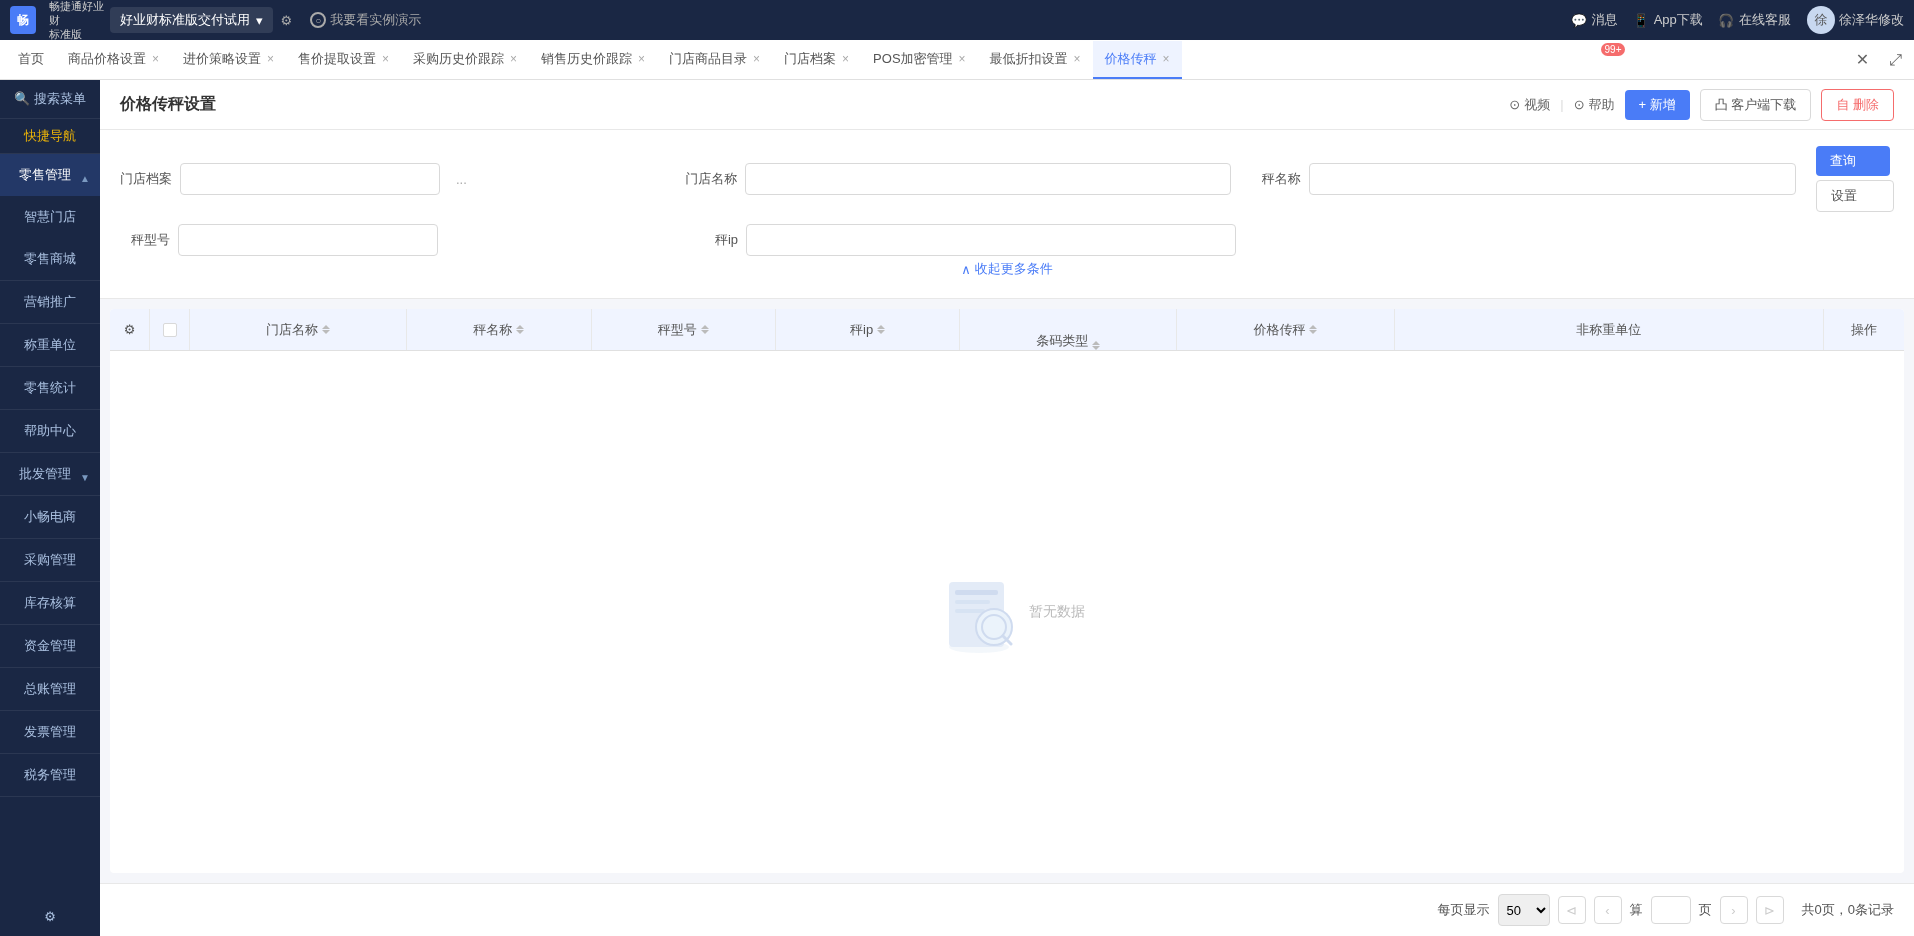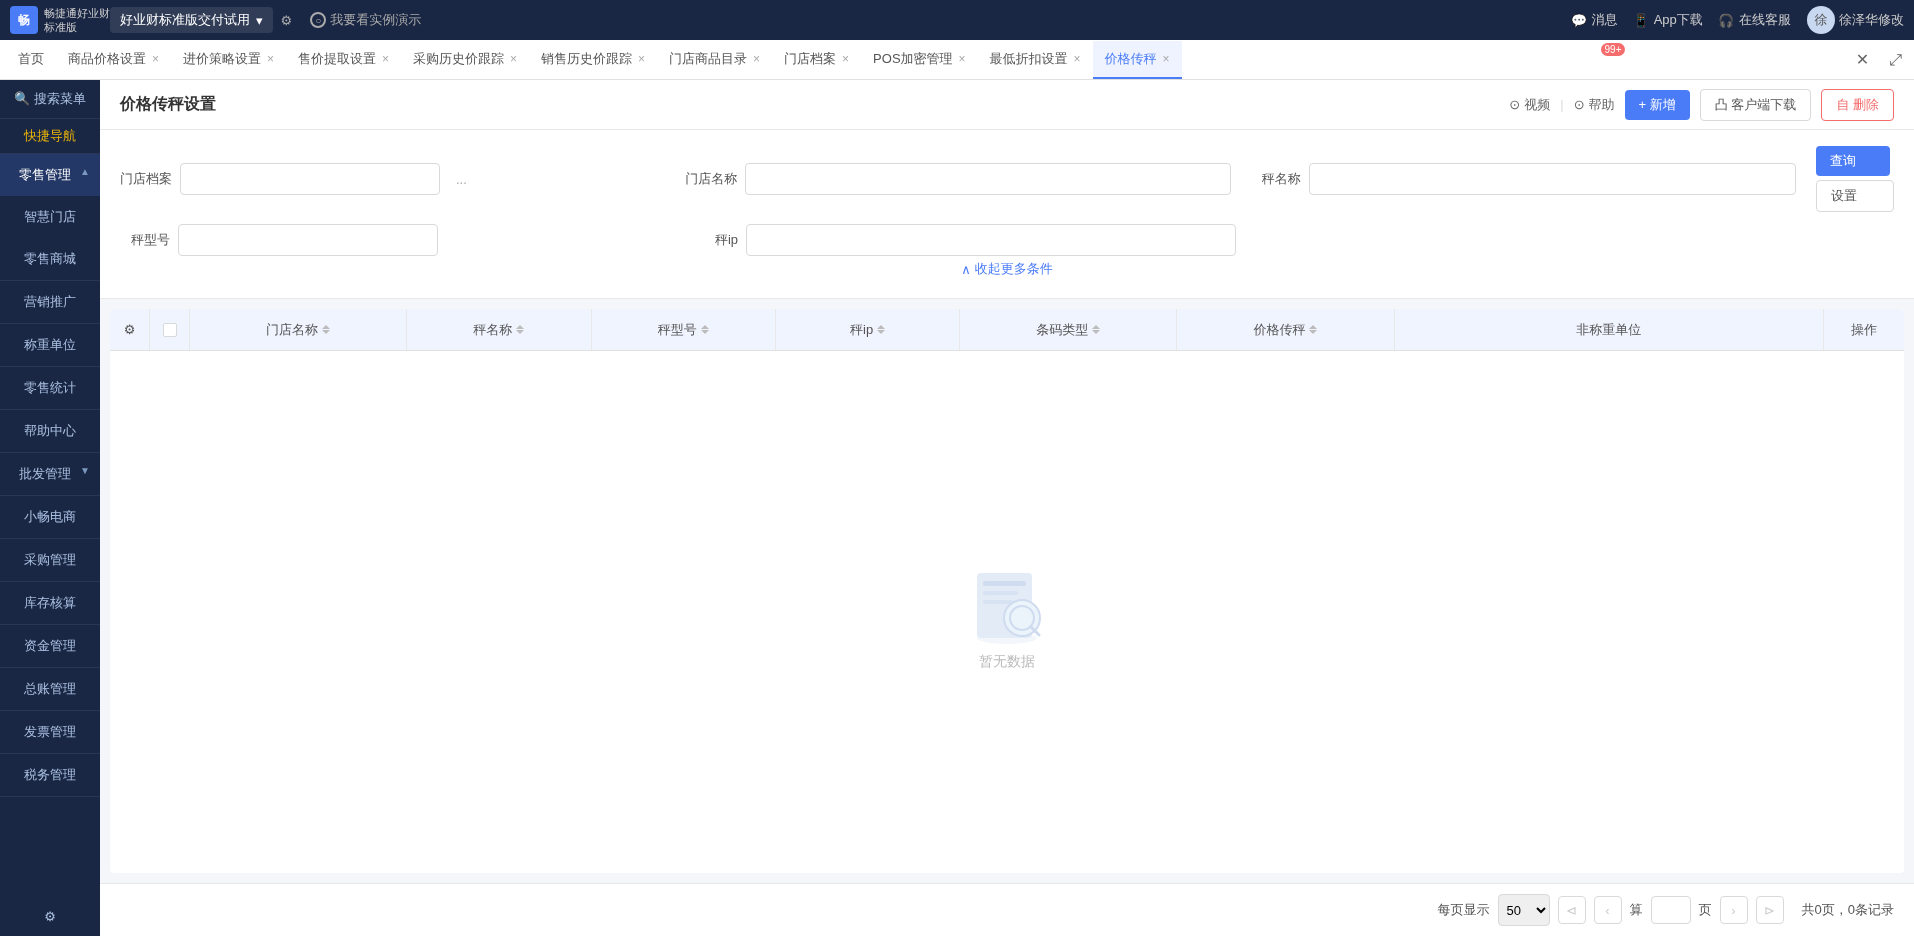--- a/index.html
+++ b/index.html
@@ -4,21 +4,21 @@
   <style>
     * { box-sizing: border-box; margin: 0; padding: 0; font-family: 'Microsoft YaHei', '微软雅黑', Arial, sans-serif; font-size: 13px; }
     body { display: flex; flex-direction: column; height: 936px; overflow: hidden; background: #f0f2f5; }
 
     
     .top-bar {
       display: flex; align-items: center; background: #1a2744; height: 40px; padding: 0 10px; flex-shrink: 0; color: #fff;
     }
     .top-bar-logo { display: flex; align-items: center; gap: 6px; width: 100px; flex-shrink: 0; }
     .top-bar-logo-icon { width: 28px; height: 28px; background: #4a7cf7; border-radius: 4px; display: flex; align-items: center; justify-content: center; font-size: 12px; color: white; font-weight: bold; }
-    .top-bar-logo-text { font-size: 11px; color: #ccc; line-height: 1.3; }
+    .top-bar-logo-text { font-size: 11px; color: #ccc; line-height: 1.3; margin-left: 7px; }
     .top-bar-select { display: flex; align-items: center; gap: 6px; background: rgba(255,255,255,0.1); border-radius: 4px; padding: 4px 10px; cursor: pointer; color: #fff; font-size: 13px; flex-shrink: 0; }
     .top-bar-settings { margin: 0 8px; color: #aaa; cursor: pointer; }
     .top-bar-demo { display: flex; align-items: center; gap: 4px; color: #aaa; font-size: 13px; cursor: pointer; margin-left: 10px; }
     .top-bar-demo-icon { width: 16px; height: 16px; border-radius: 50%; border: 2px solid #aaa; display: flex; align-items: center; justify-content: center; font-size: 10px; }
     .top-bar-right { margin-left: auto; display: flex; align-items: center; gap: 16px; color: #ccc; }
     .top-bar-right-item { display: flex; align-items: center; gap: 4px; cursor: pointer; font-size: 13px; position: relative; }
     .badge { background: #f56c6c; color: white; border-radius: 10px; font-size: 10px; padding: 1px 4px; position: absolute; top: -8px; right: -8px; margin-top: 40px; }
     .avatar-circle { width: 28px; height: 28px; background: #c8d8f0; border-radius: 50%; display: flex; align-items: center; justify-content: center; font-size: 11px; color: #555; }
 
     
@@ -34,21 +34,21 @@
     .tab-action-btn { cursor: pointer; color: #666; font-size: 16px; padding: 2px 6px; }
 
     
     .main-layout { display: flex; flex: 1; overflow: hidden; }
 
     
     .sidebar { width: 100px; background: #1a2744; display: flex; flex-direction: column; overflow-y: auto; flex-shrink: 0; }
     .sidebar-search { padding: 10px 8px; color: #aac0e0; font-size: 13px; cursor: pointer; text-align: center; border-bottom: 1px solid rgba(255,255,255,0.08); }
     .sidebar-quick-nav { padding: 8px; color: #eab308; font-size: 12px; text-align: center; border-bottom: 1px solid rgba(255,255,255,0.08); cursor: pointer; }
     .sidebar-section { border-bottom: 1px solid rgba(255,255,255,0.08); }
-    .sidebar-item { display: flex; align-items: flex-start; justify-content: space-between; padding: 12px 10px; color: #aac0e0; cursor: pointer; font-size: 13px; }
+    .sidebar-item { display: flex; align-items: flex-end; justify-content: space-between; padding: 12px 10px; color: #aac0e0; cursor: pointer; font-size: 13px; }
     .sidebar-item.active { color: #fff; background: rgba(74,124,247,0.2); }
     .sidebar-item-text { flex: 1; text-align: center; }
     .sidebar-arrow { font-size: 10px; color: #7a99c0; }
     .sidebar-bottom { margin-top: auto; padding: 12px; display: flex; align-items: center; justify-content: center; color: #aac0e0; cursor: pointer; }
 
     
     .content-area { flex: 1; display: flex; flex-direction: column; overflow: hidden; background: #f5f6fa; }
 
     
     .page-header {
@@ -77,31 +77,31 @@
     .table-header-row { display: flex; align-items: center; background: #f0f4ff; border-bottom: 1px solid #e0e0e0; height: 42px; flex-shrink: 0; }
     .table-col { display: flex; align-items: center; justify-content: center; padding: 0 10px; color: #555; font-size: 13px; border-right: 1px solid #e8e8e8; height: 100%; }
     .table-col:last-child { border-right: none; }
     .table-col.sortable { cursor: pointer; gap: 4px; }
     .col-settings { width: 40px; flex-shrink: 0; }
     .col-checkbox { width: 40px; flex-shrink: 0; }
     .col-store-name { flex: 1.2; }
     .col-scale-name { flex: 1; }
     .col-scale-model { flex: 1; }
     .col-scale-ip { flex: 1; }
-    .col-barcode-type { flex: 1.2; }
+    .col-barcode-type { flex: 1.2; align-items: flex-end; }
     .col-weight-unit { flex: 1.2; }
     .col-non-weight-unit { flex: 2.5; }
     .col-action { width: 80px; flex-shrink: 0; }
     .sort-icon { display: flex; flex-direction: column; gap: 1px; }
     .sort-icon span { display: block; width: 0; height: 0; }
     .sort-up { border-left: 4px solid transparent; border-right: 4px solid transparent; border-bottom: 4px solid #bbb; }
     .sort-down { border-left: 4px solid transparent; border-right: 4px solid transparent; border-top: 4px solid #bbb; }
 
     
-    .empty-state { flex: 1; display: flex; flex-direction: column; align-items: center; justify-content: center; color: #aaa; }
+    .empty-state { flex: 1; display: flex; flex-direction: row; align-items: center; justify-content: center; color: #aaa; }
     .empty-text { font-size: 14px; color: #bbb; }
 
     
     .pagination { display: flex; align-items: center; justify-content: flex-end; padding: 10px 20px; background: #fff; border-top: 1px solid #e8e8e8; gap: 8px; flex-shrink: 0; }
     .pagination-label { color: #555; font-size: 13px; }
     .pagination-select { height: 32px; border: 1px solid #d9d9d9; border-radius: 4px; padding: 0 4px; font-size: 13px; cursor: pointer; }
     .pagination-btn { width: 28px; height: 28px; border: 1px solid #d9d9d9; background: #fff; border-radius: 4px; display: flex; align-items: center; justify-content: center; cursor: pointer; color: #555; font-size: 13px; }
     .pagination-btn:disabled, .pagination-btn.disabled { color: #ccc; cursor: default; }
     .pagination-input { width: 40px; height: 28px; border: 1px solid #d9d9d9; border-radius: 4px; text-align: center; font-size: 13px; }
     .pagination-page { color: #555; font-size: 13px; }

